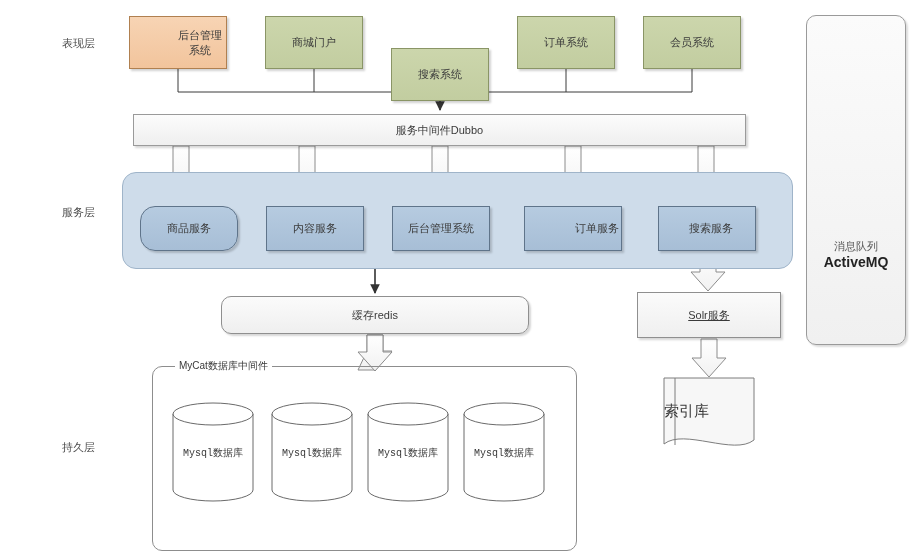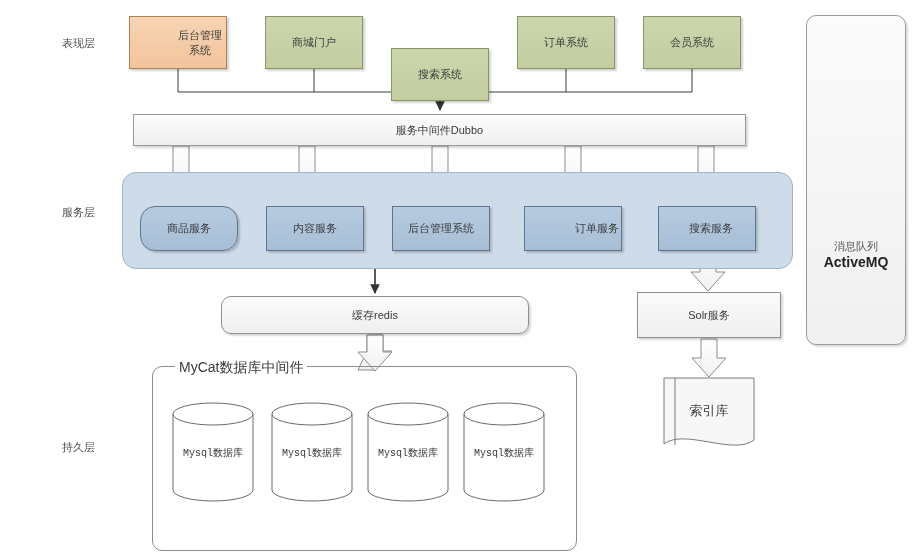--- a/index.html
+++ b/index.html
@@ -84,34 +84,34 @@
     border-radius: 10px;
     box-shadow: 2px 2px 2px rgba(0,0,0,0.16);
   }
   
   .solr-box {
     left: 637px; top: 292px;
     width: 144px; height: 46px;
     background: linear-gradient(180deg,#fbfbfb 0%, #efefef 100%);
     border: 1px solid #8f8f8f;
     box-shadow: 2px 2px 2px rgba(0,0,0,0.16);
+    text-decoration: underline;
   }
   
   .doc-wrap {
     position: absolute;
     left: 664px; top: 378px;
     width: 90px; height: 72px;
     z-index: 5;
   }
   .doc-wrap .doc-label {
     position: absolute;
     left: 0; top: 24px;
     width: 90px;
-    text-align: center;
-    font-size: 13px;
+    font-size: 15px;
     color: #3a3a3a;
   }
   
   .mq-box {
     left: 806px; top: 15px;
     width: 100px; height: 330px;
     background: linear-gradient(180deg,#fbfbfb 0%, #f0f0f0 100%);
     border: 1px solid #9a9a9a;
     border-radius: 10px;
     box-shadow: 2px 2px 2px rgba(0,0,0,0.14);
@@ -128,21 +128,21 @@
     width: 425px; height: 185px;
     border: 1px solid #8d8d8d;
     border-radius: 10px;
     z-index: 2;
   }
   .mycat-label {
     position: absolute;
     left: 175px; top: 359px;
     background: #ffffff;
     padding: 0 4px;
-    font-size: 14px;
+    font-size: 10px;
     color: #3a3a3a;
     z-index: 4;
     white-space: nowrap;
   }
   .db-wrap {
     position: absolute;
     width: 80px; height: 96px;
     z-index: 5;
   }
   .db-wrap .db-label {

